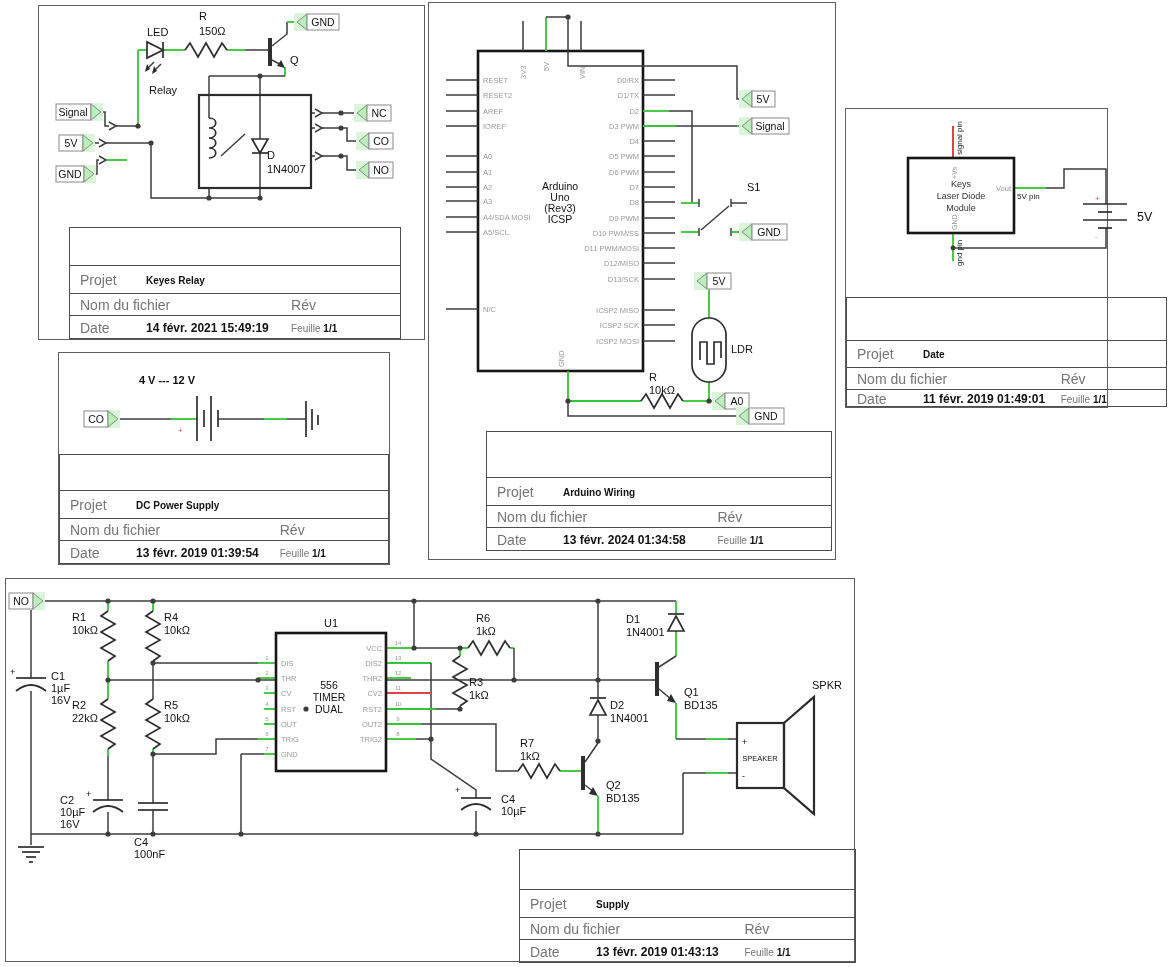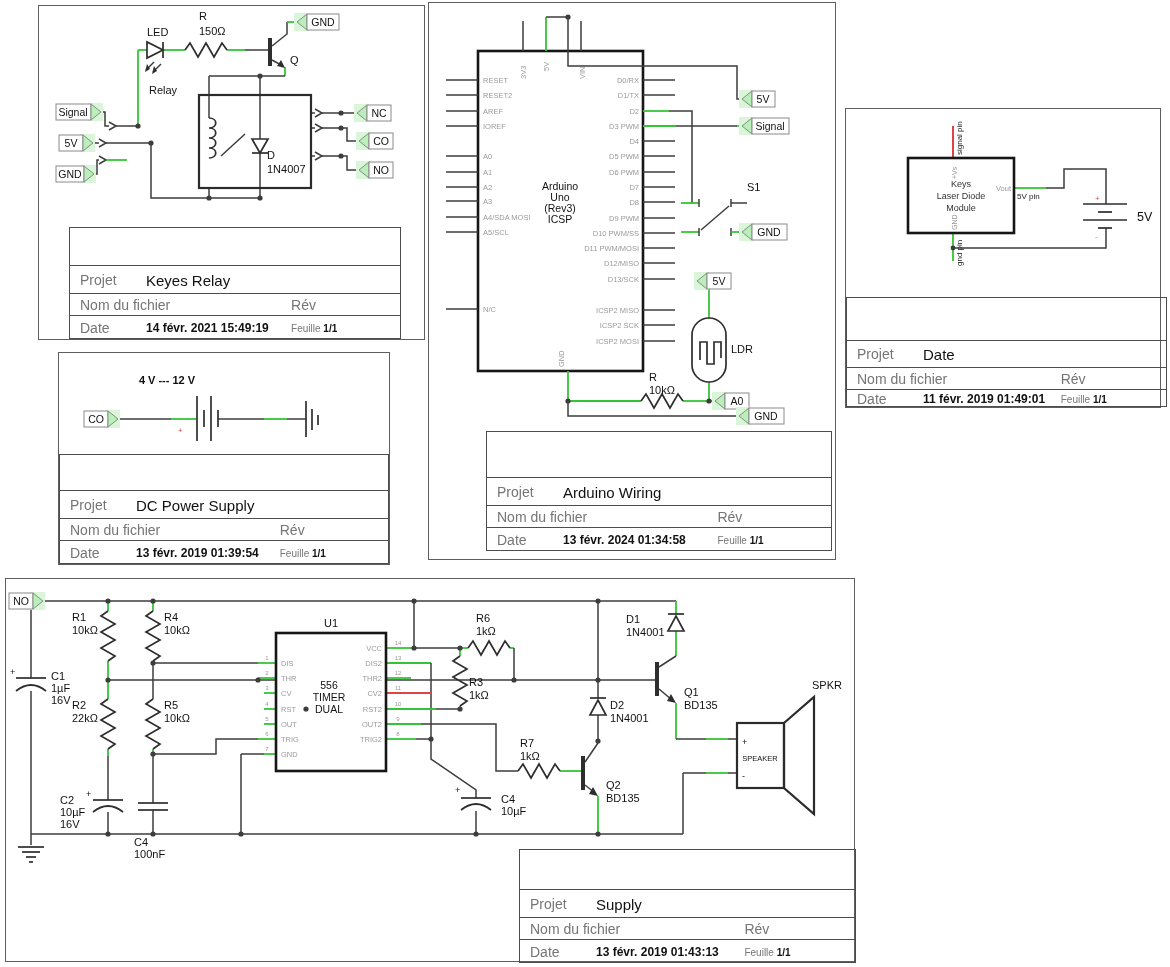--- a/index.html
+++ b/index.html
@@ -24,21 +24,21 @@
 .pine{font-size:7.5px;fill:#9a9a9a;text-anchor:end}
 .pnum{font-size:6px;fill:#9a9a9a;text-anchor:middle}
 .tag-halo{fill:#d9f6d9}
 .tag-wedge{fill:#b9efb9;stroke:#8a8a8a;stroke-width:1}
 .tag-box{fill:#fff;stroke:#8a8a8a;stroke-width:1}
 .tag-txt{font-size:10.5px;fill:#111;text-anchor:middle}
 .tblock{position:absolute;border:1px solid #4d4d4d}
 .tb-row{position:absolute;left:0;right:0;border-top:1px solid #4d4d4d}
 .tb-lab{position:absolute;left:10px;top:50%;transform:translateY(-50%);font-size:14px;color:#757575;white-space:nowrap}
 .tb-val{position:absolute;left:76px;top:50%;transform:translateY(-50%);white-space:nowrap}
-.tb-proj{font-size:15px;font-weight:normal;color:#111}
+.tb-proj{font-size:10px;font-weight:bold;color:#111}
 .tb-date{font-size:12px;font-weight:bold;color:#111}
 .tb-right{left:67%}
 .tb-feuille{position:absolute;left:67%;top:50%;transform:translateY(-50%);font-size:10px;color:#757575;white-space:nowrap}
 .tb-feuille b{color:#111}
 .watermark{position:absolute;left:108px;top:402px;display:flex;align-items:center;mix-blend-mode:multiply;pointer-events:none;z-index:40}
 .wm-text{font-size:114px;font-weight:bold;line-height:196px;color:#dceafc;text-shadow:5px 6px 0 #c9dbf1;letter-spacing:-2px;margin-left:-18px}
 </style>
 </head>
 <body>
 
@@ -352,21 +352,21 @@
       <span class="tb-lab tb-right">Rév</span>
     </div>
     <div class="tb-row" style="top:95px;height:25px">
       <span class="tb-lab">Date</span>
       <span class="tb-val tb-date">13 févr. 2024 01:34:58</span>
       <span class="tb-feuille"><span>Feuille</span> <b>1/1</b></span>
     </div>
   </div>
 </div>
 
-<div class="sheet" style="left:845px;top:108px;width:316px;height:300px">
+<div class="sheet" style="left:845px;top:108px;width:263px;height:300px">
   <svg width="321" height="298" viewBox="0 0 321 298">
     <g>
       <line class="rd" x1="107" y1="17" x2="107" y2="49"></line>
       <line class="g" x1="168" y1="79" x2="200" y2="79"></line>
       <polyline class="w" points="200,79 218,79 218,60 260,60 260,95"></polyline>
       <line class="g" x1="107" y1="124" x2="107" y2="152"></line>
       <polyline class="w" points="260,119 260,139 107,139"></polyline>
       <circle class="dot" cx="107" cy="139" r="2.4"></circle>
     </g>
     <g>

